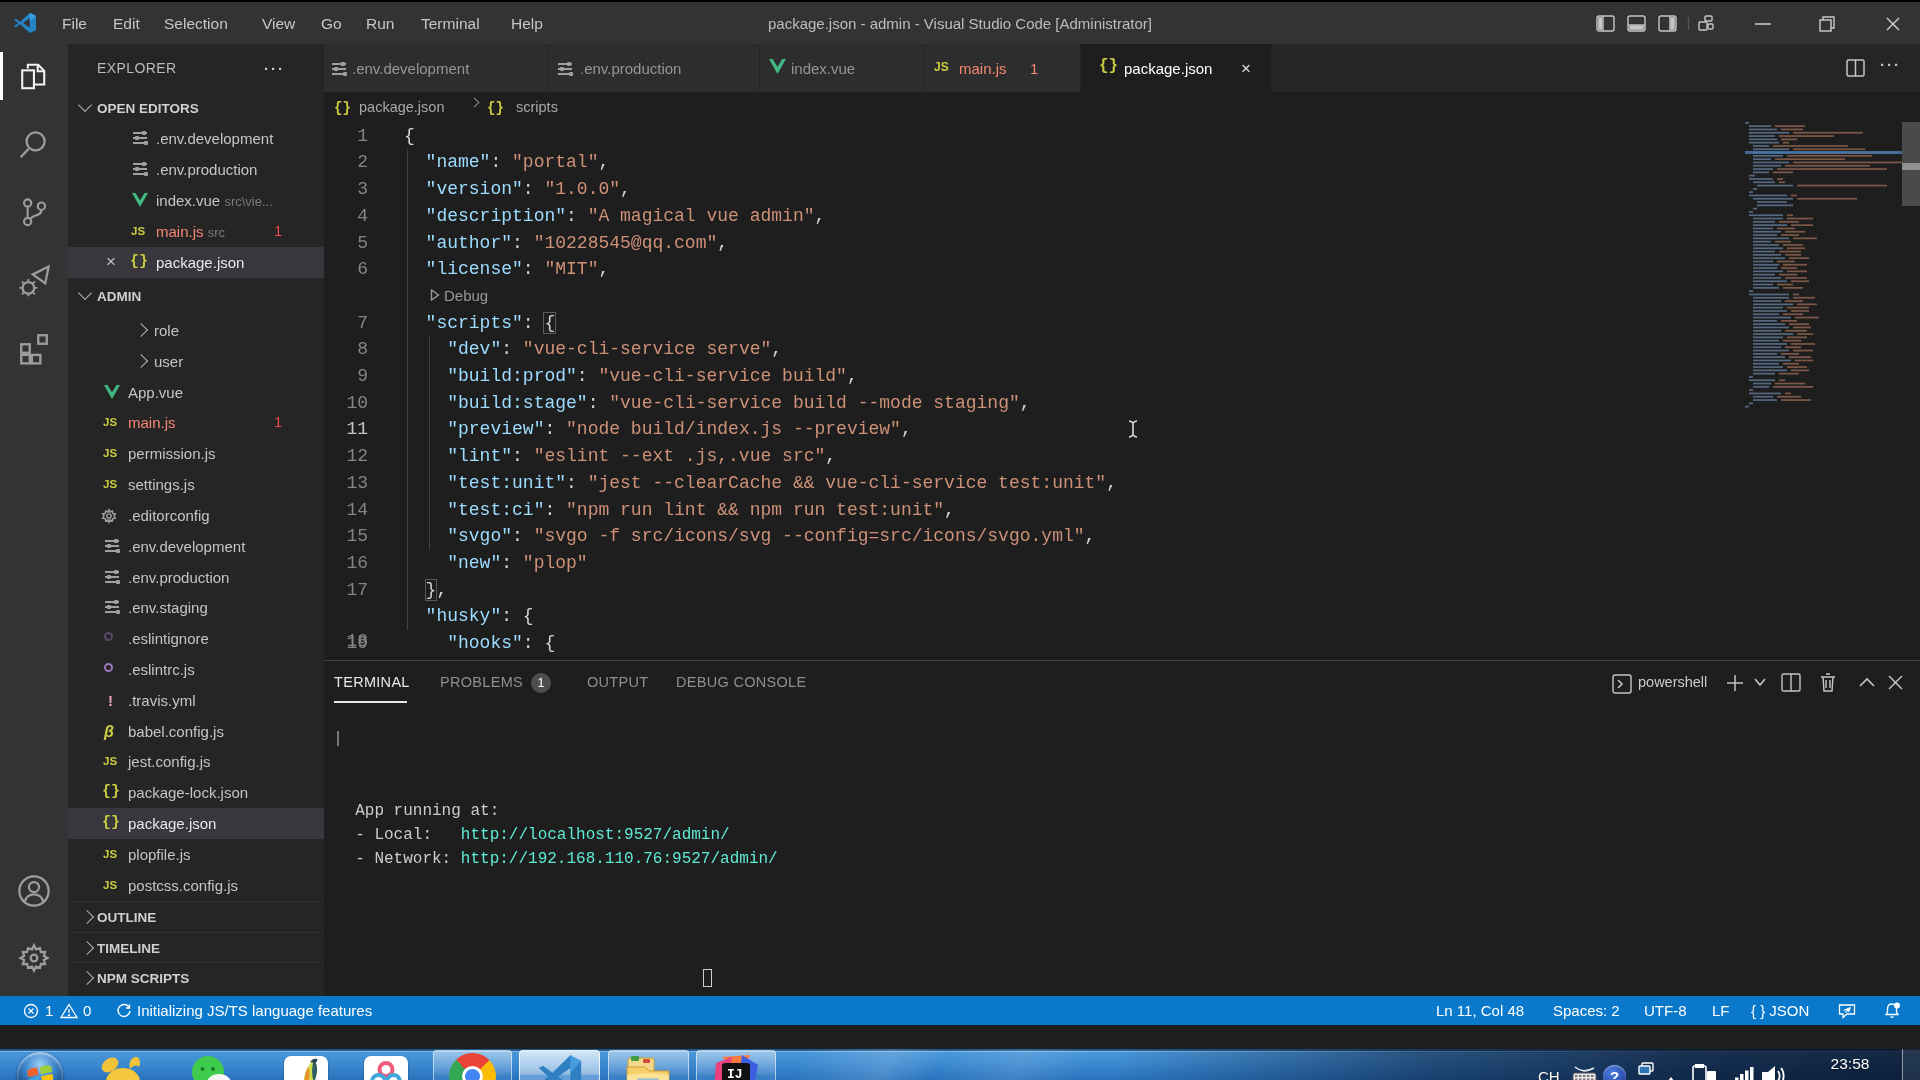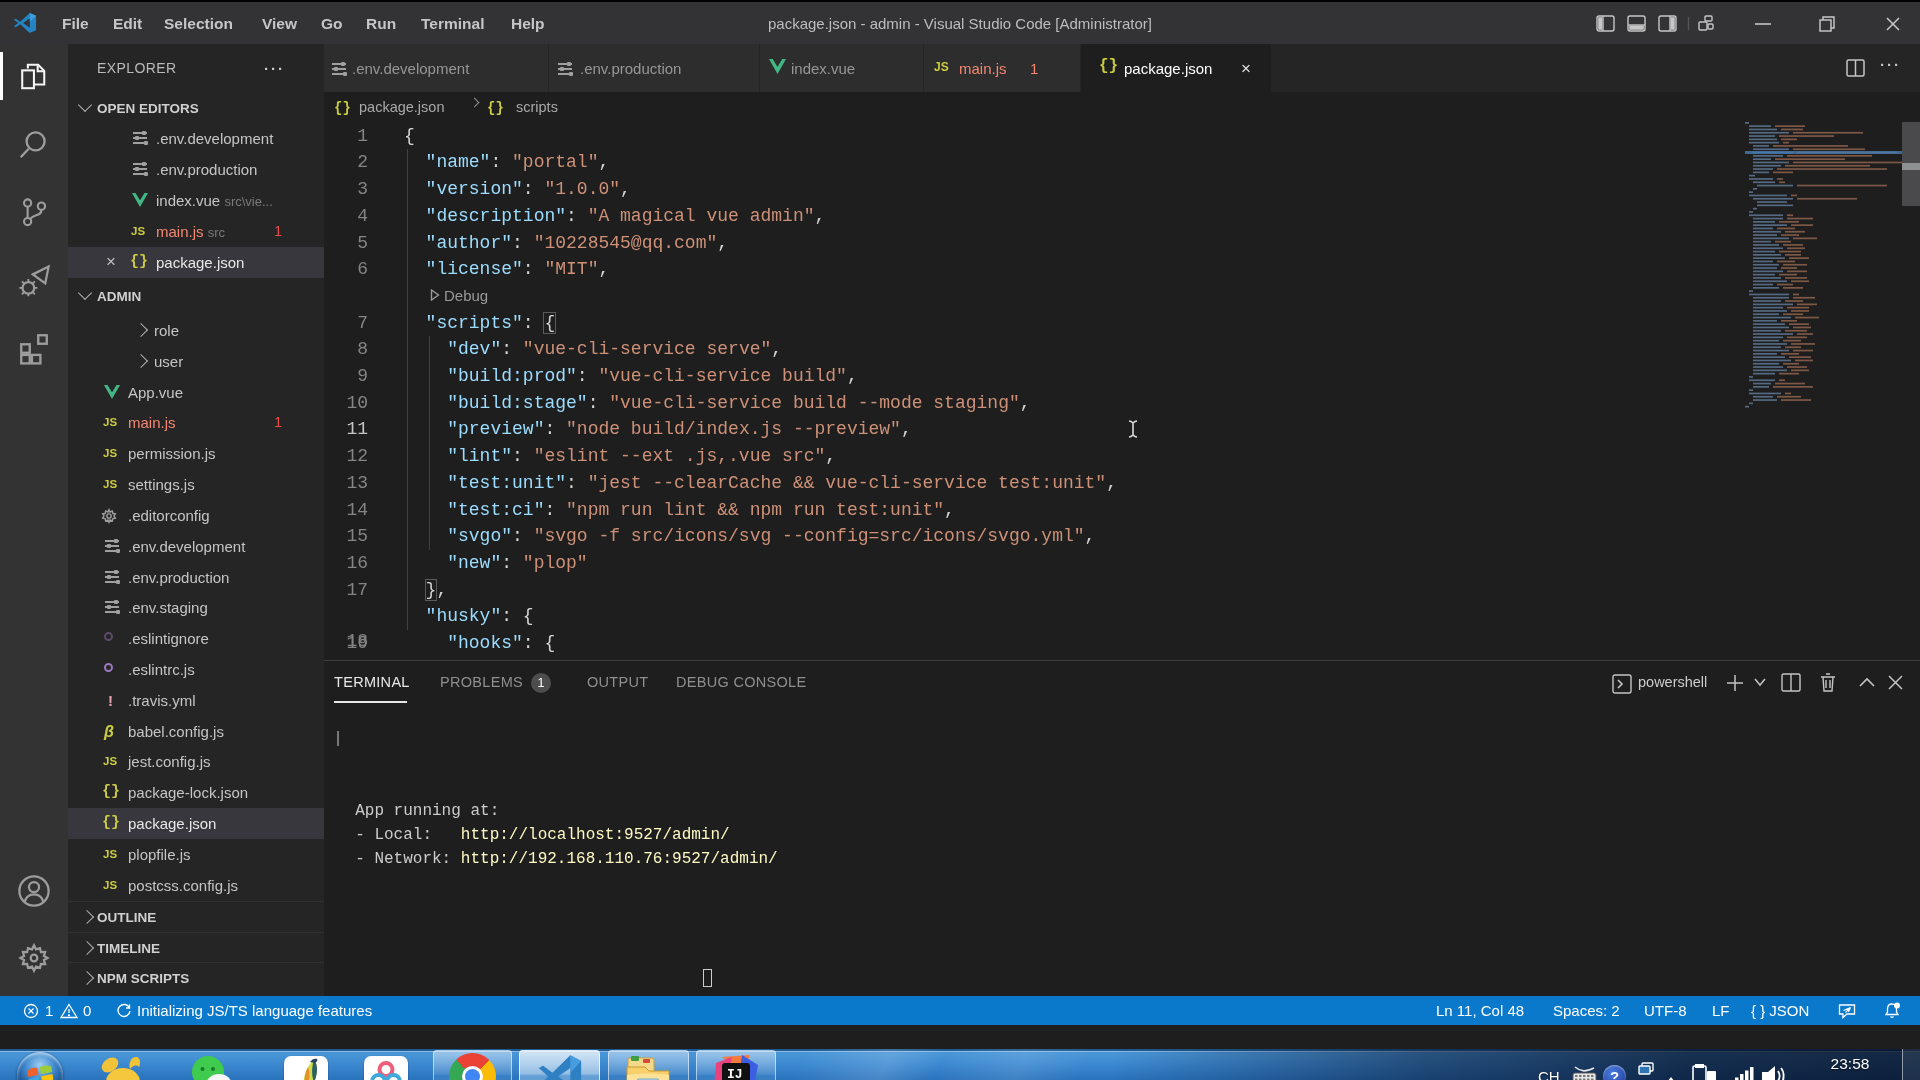--- a/index.html
+++ b/index.html
@@ -1,21 +1,21 @@
 <!DOCTYPE html>
 <html><head>
 <meta charset="utf-8">
 <style>
 html,body{margin:0;padding:0;width:1920px;height:1080px;overflow:hidden;background:#1e1e1e;}
 *{box-sizing:border-box;}
 body{font-family:"Liberation Sans",sans-serif;-webkit-font-smoothing:antialiased;}
 .abs{position:absolute;}
 
 #titlebar{left:0;top:0;width:1920px;height:44px;background:#333336;border-top:2px solid #010101;}
-.menu{position:absolute;top:0;height:44px;line-height:44px;color:#c6c6c6;font-size:15.5px;font-weight:bold;}
+.menu{position:absolute;top:0;height:44px;line-height:44px;color:#c6c6c6;font-size:15.5px;}
 #wtitle{position:absolute;top:0;height:44px;line-height:44px;color:#bdbdbd;font-size:15px;left:0;width:1920px;text-align:center;}
 
 #actbar{left:0;top:44px;width:68px;height:952px;background:#333333;}
 
 #sidebar{left:68px;top:44px;width:256px;height:952px;background:#252526;color:#cccccc;}
 .srow{position:absolute;left:0;width:256px;height:31px;line-height:31px;font-size:15px;color:#c5c5c5;white-space:nowrap;}
 .shead{font-weight:bold;font-size:13.5px;color:#d0d0d0;}
 .dim{color:#7a7a7a;}
 .badge{position:absolute;right:42px;color:#f14c4c;font-size:14px;}
 .chev{position:absolute;width:10px;height:10px;border-right:1.6px solid #b0b0b0;border-bottom:1.6px solid #b0b0b0;}
@@ -27,21 +27,21 @@
 .tab{position:absolute;top:0;height:48px;background:#2d2d2d;border-right:1px solid #252526;}
 .tab .tname{position:absolute;top:0;height:48px;line-height:50px;font-size:15px;color:#969696;white-space:nowrap;}
 #breadcrumb{position:absolute;left:0;top:48px;width:1596px;height:30px;line-height:30px;font-size:14.5px;color:#a9a9a9;}
 .cline{position:absolute;left:0;width:1400px;height:27px;line-height:27px;font-size:18px;white-space:pre;font-family:"Liberation Mono",monospace;color:#d4d4d4;}
 .lnum{position:absolute;width:44px;height:27px;line-height:27px;font-size:18px;text-align:right;color:#858585;font-family:"Liberation Mono",monospace;}
 .k{color:#9cdcfe;}.s{color:#ce9178;}
 
 #panel{left:324px;top:660px;width:1596px;height:336px;background:#1e1e1e;border-top:1px solid #3f3f3f;}
 .ptab{position:absolute;top:0;height:42px;line-height:42px;font-size:14.5px;color:#8f8f8f;letter-spacing:0.3px;}
 .trow{position:absolute;height:24px;line-height:24px;font-size:16px;color:#cccccc;white-space:pre;font-family:"Liberation Mono",monospace;}
-.lnk{color:#fef9c3;}
+.lnk{color:#5eead4;}
 
 .ic-env{position:absolute;top:9px;width:14px;height:2px;background:#a0a0a0;box-shadow:0 5px 0 #a0a0a0,0 10px 0 #a0a0a0;}
 .ic-env:after{content:"";position:absolute;left:9px;top:-1px;width:3.5px;height:3.5px;background:#a0a0a0;border-radius:1px;box-shadow:-7px 5px 0 #a0a0a0,2px 10px 0 #a0a0a0;}
 .ic-js{position:absolute;top:8px;font-family:"Liberation Sans",sans-serif;font-weight:bold;font-size:11.5px;color:#cbcb41;line-height:15px;}
 .ic-br{position:absolute;top:2px;font-family:"Liberation Mono",monospace;font-weight:bold;font-size:15px;color:#cbcb41;line-height:26px;}
 .ic-vue{position:absolute;top:8px;width:16px;height:14px;background:#41b883;clip-path:polygon(0 0,22% 0,50% 52%,78% 0,100% 0,50% 100%);}
 .ic-vue:after{content:"";position:absolute;left:22%;width:56%;height:52%;background:#34495e;clip-path:polygon(0 0,100% 0,50% 100%);}
 .ic-esl{position:absolute;top:9px;width:9px;height:9px;border:2.5px solid #9c77c0;border-radius:7px;}
 .cjk{display:inline-block;overflow:hidden;white-space:nowrap;vertical-align:top;height:24px;color:#9aa0a6;letter-spacing:0;}
 

